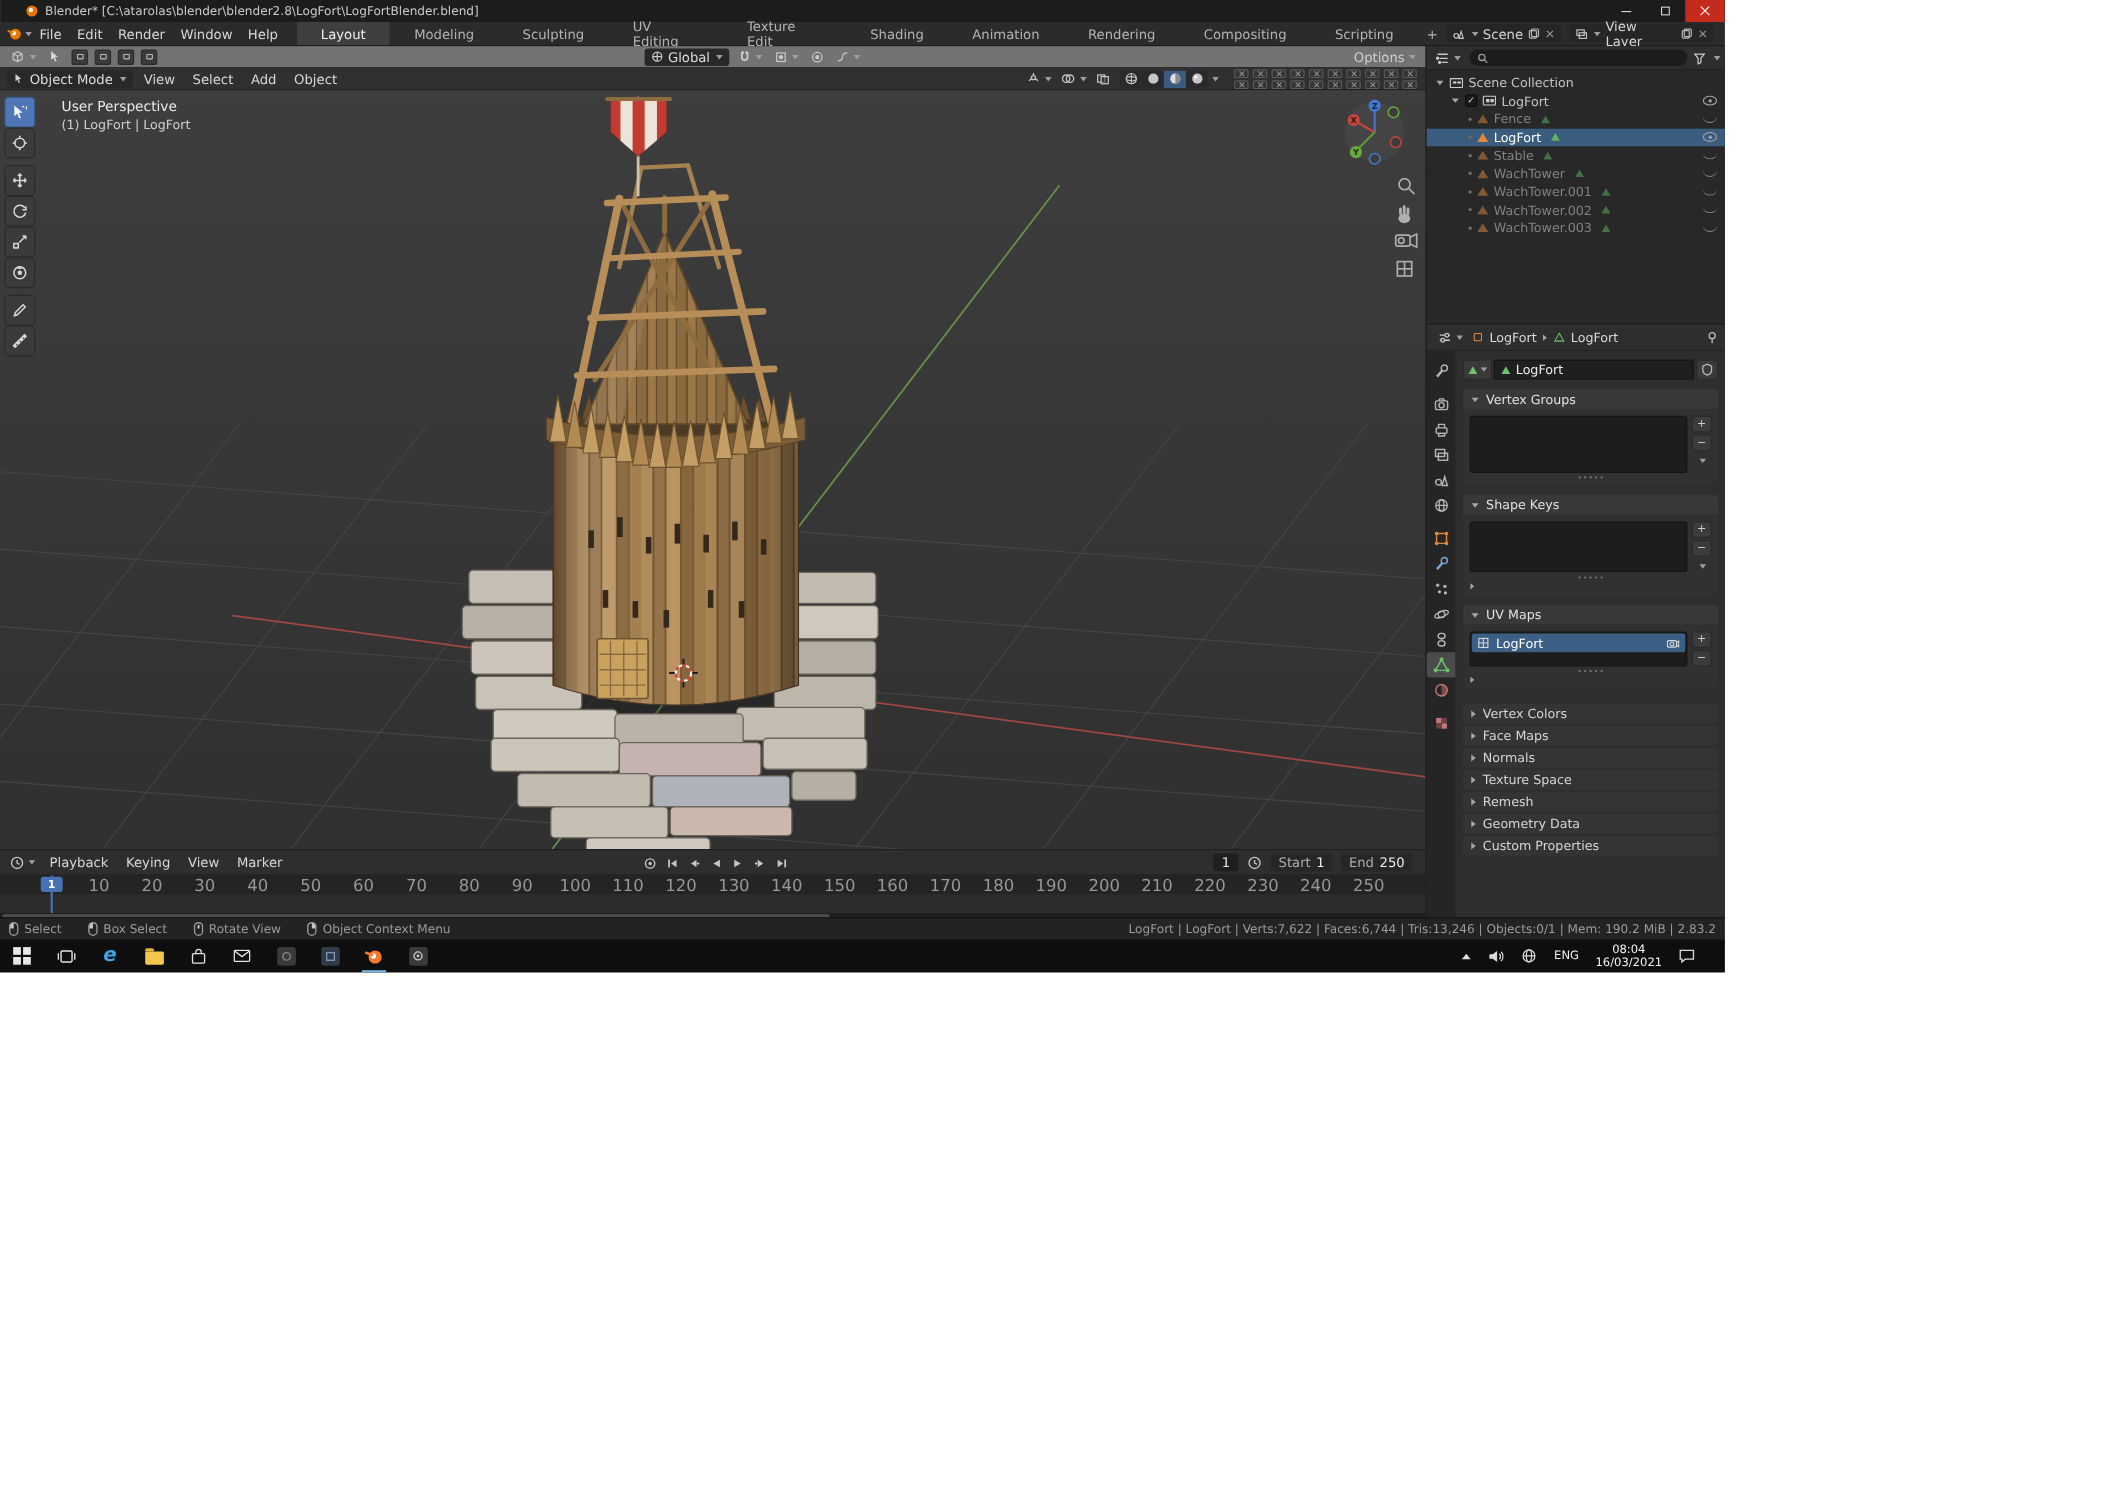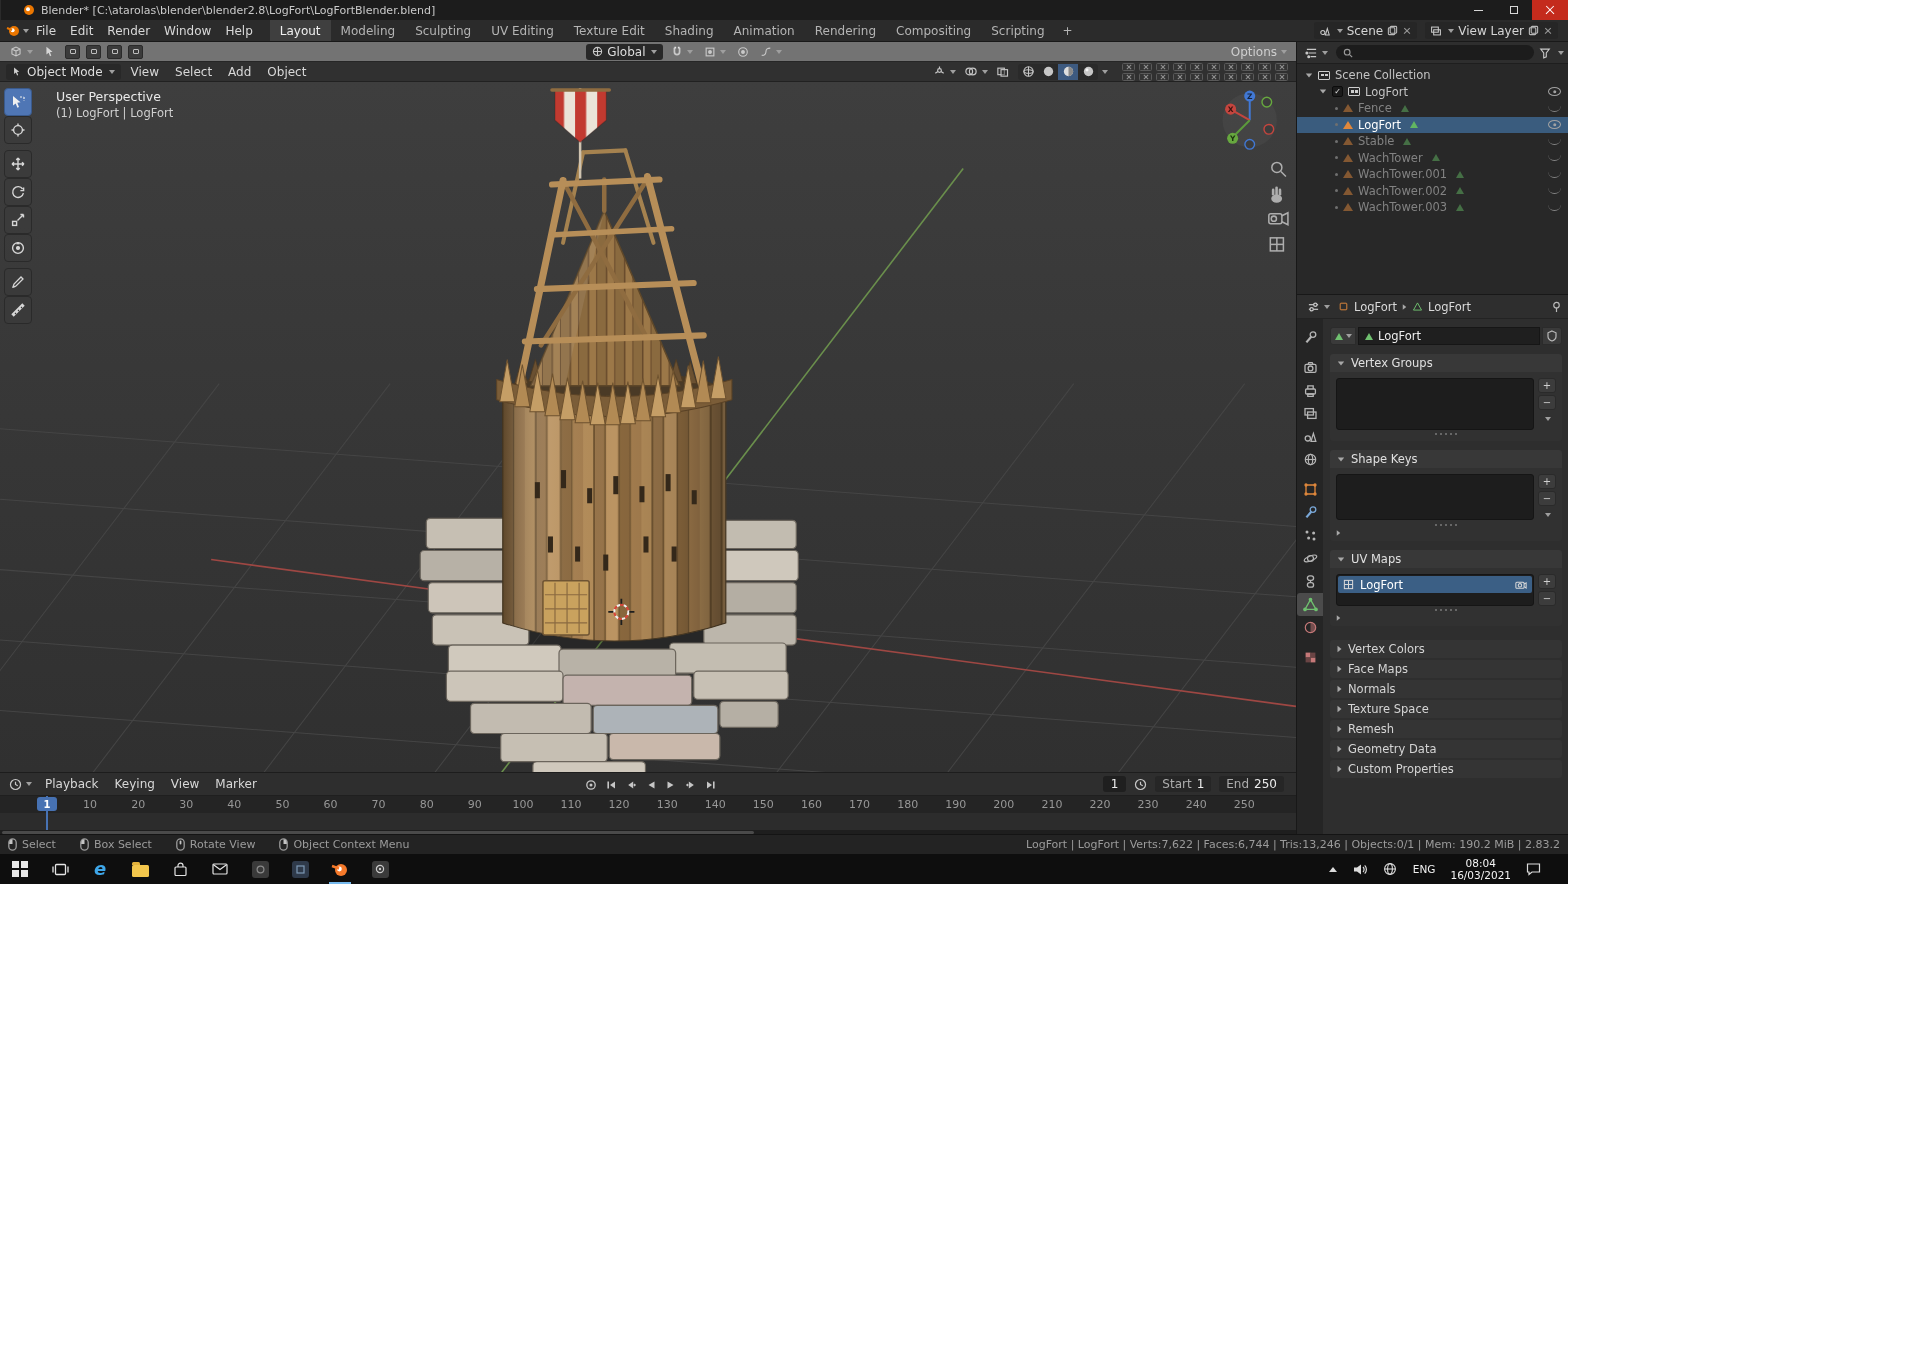--- a/index.html
+++ b/index.html
@@ -16,21 +16,21 @@
   .xbars{position:relative;width:10px;height:10px}
   .xbars::before,.xbars::after{content:"";position:absolute;left:50%;top:50%;width:11px;height:1.3px;background:#fff;transform:translate(-50%,-50%) rotate(45deg)}
   .xbars::after{transform:translate(-50%,-50%) rotate(-45deg)}
   .xbars.dim::before,.xbars.dim::after{background:#9a9a9a;width:8px}
 
   
   .topbar{position:absolute;left:0;top:20px;right:0;height:22px;background:#2b2b2b;border-bottom:1px solid #191919;display:flex;align-items:center;padding:0 6px}
   .tb-menus{display:flex;align-items:flex-end}
   .tb-menus .menu{padding:0 7px;color:#d8d8d8;cursor:default}
   .ws-tabs{display:flex;align-items:stretch;height:100%;margin-left:10px}
-  .ws-tab{display:flex;align-items:center;padding:0 10px;color:#b4b4b4}
+  .ws-tab{display:flex;align-items:center;padding:0 22px;color:#b4b4b4}
   .ws-tab.active{background:#3f3f3f;color:#f0f0f0}
   .ws-add{display:flex;align-items:center;padding:0 8px;color:#b4b4b4}
   .tb-right{margin-left:auto;display:flex;align-items:center;gap:8px;padding-right:4px}
   .db{display:flex;align-items:center;gap:4px;height:17px;background:#262626;border-radius:3px;padding:0 5px;color:#d5d5d5}
   .db .mini{display:flex}
   .caret{display:inline-block;width:0;height:0;border-left:3.5px solid transparent;border-right:3.5px solid transparent;border-top:4px solid #9f9f9f;margin-left:2px}
   .tri-d{display:inline-block;width:0;height:0;border-left:4px solid transparent;border-right:4px solid transparent;border-top:5px solid #a8a8a8}
   .tri-r{display:inline-block;width:0;height:0;border-top:4px solid transparent;border-bottom:4px solid transparent;border-left:5px solid #a8a8a8}
 
   
@@ -66,21 +66,21 @@
   .tool-btn{width:28px;height:28px;background:#3b3b3bdd;border:1px solid #2a2a2a;border-radius:4px;display:flex;align-items:center;justify-content:center;margin-bottom:0}
   .tool-btn.grp{margin-top:6px}
   .tool-btn.active{background:#4f76b5;border-color:#3a5a8c}
 
   
   .timeline{position:relative;height:62px;background:#2a2a2a;border-top:1px solid #1d1d1d}
   .tl-header{height:23px;display:flex;align-items:center;gap:2px;padding:0 6px;background:#2e2e2e;border-bottom:1px solid #1f1f1f;position:relative}
   .tl-body{position:relative;height:34px}
   .tl-ruler{height:17px;background:#242424;position:relative;overflow:hidden}
   .tl-ticks{position:absolute;left:66px;top:0;height:17px;display:flex;align-items:center}
-  .tl-ticks span{flex:0 0 48.1px;text-align:center;font-size:11px;color:#979797}
+  .tl-ticks span{flex:0 0 48.1px;text-align:center;font-size:15px;color:#979797}
   .tl-content{height:17px;background:#2c2c2c;position:relative}
   .playhead-line{position:absolute;left:46px;top:0;width:2px;height:34px;background:#4772b3;z-index:2}
   .playhead-pill{position:absolute;left:37px;top:1px;width:20px;height:14px;background:#4772b3;border-radius:3px;color:#fff;font-size:10px;font-weight:bold;display:flex;align-items:center;justify-content:center;z-index:3}
   .tl-scroll{position:relative;height:5px;background:#1e1e1e}
   .tl-thumb{position:absolute;left:2px;top:1px;width:58%;height:3px;background:#4a4a4a;border-radius:2px}
   .transport{position:absolute;left:583px;top:0;height:23px;display:flex;align-items:center;gap:5px}
   .tp-btn{width:15px;height:15px;display:flex;align-items:center;justify-content:center}
   .numfield{display:flex;align-items:center;justify-content:center;height:16px;background:#1f1f1f;border-radius:3px;color:#ececec;padding:0 8px}
   .rngfield{display:flex;align-items:center;gap:5px;height:16px;background:#262626;border-radius:3px;padding:0 7px}
   .rngfield .lab{color:#adadad}.rngfield .val{color:#ececec}

